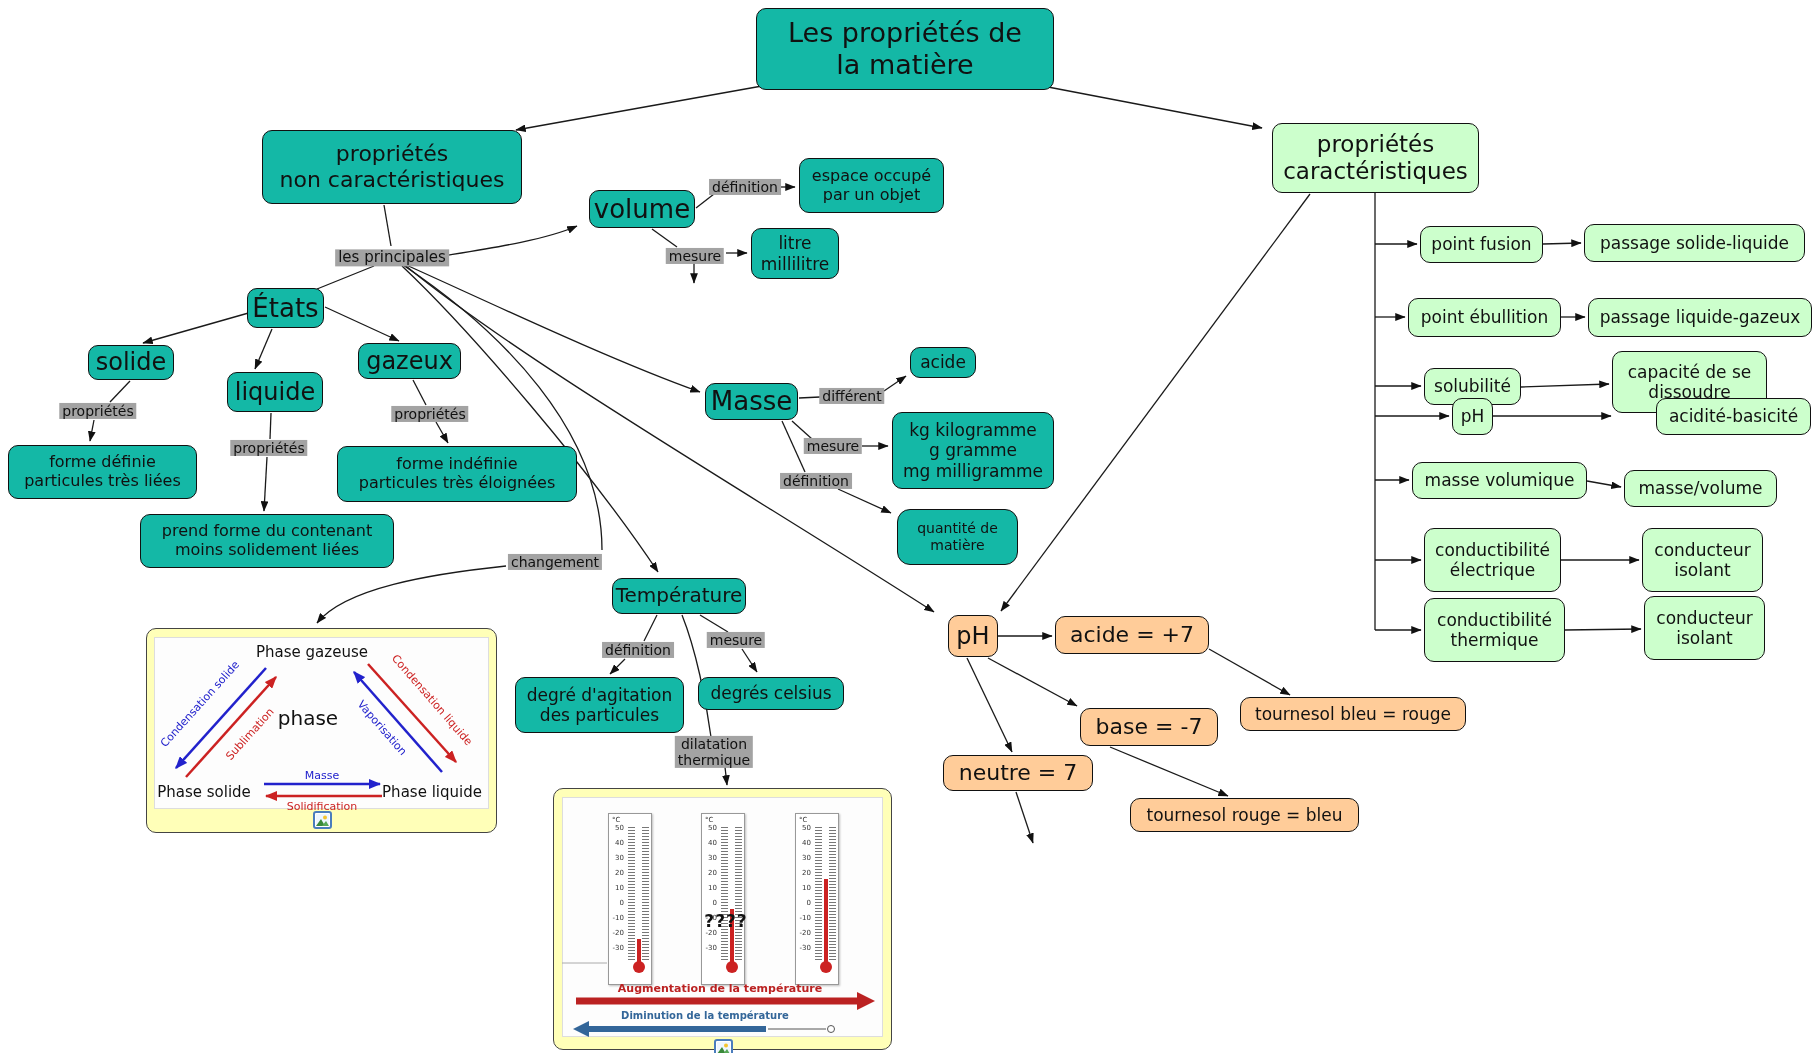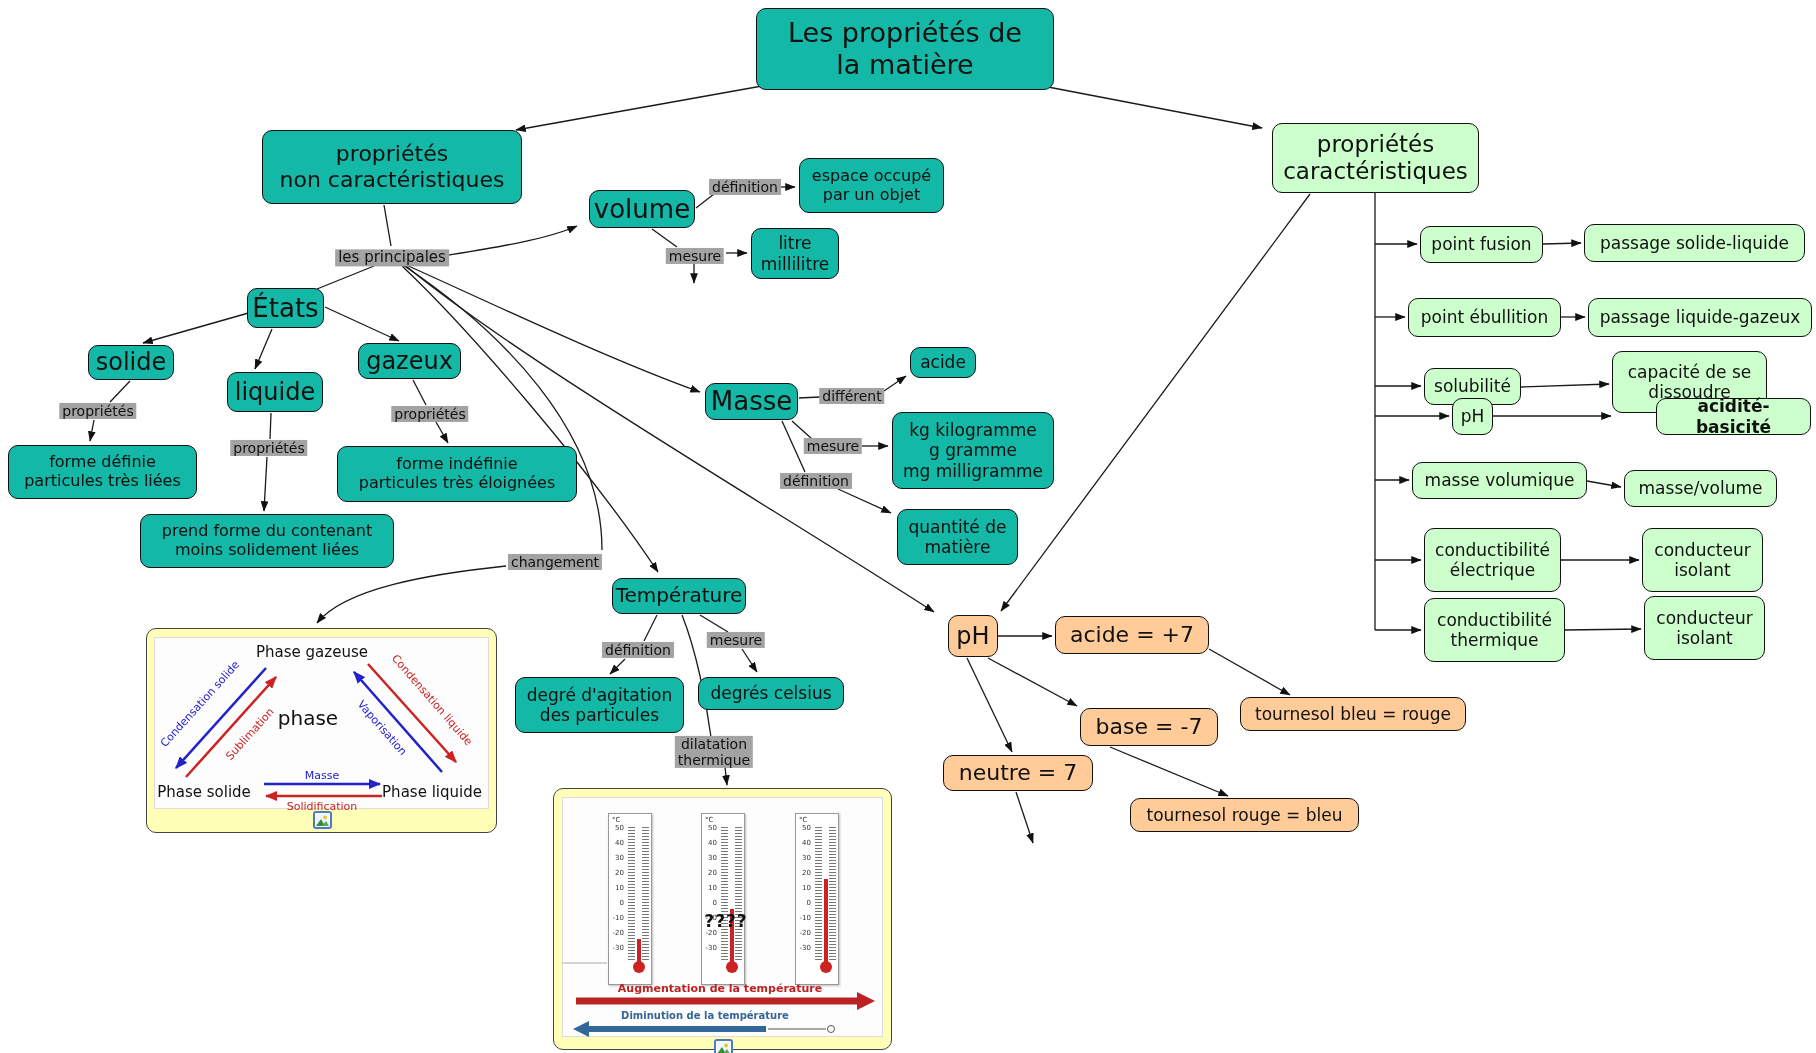--- a/index.html
+++ b/index.html
@@ -156,38 +156,38 @@
 particules très liées</div>
   <div class="nd y" style="left:337px;top:446px;width:240px;height:56px;font-size:16px;">forme indéfinie
 particules très éloignées</div>
   <div class="nd y" style="left:140px;top:514px;width:254px;height:54px;font-size:16px;">prend forme du contenant
 moins solidement liées</div>
   <div class="nd y" style="left:705px;top:383px;width:93px;height:37px;font-size:26px;">Masse</div>
   <div class="nd y" style="left:910px;top:347px;width:66px;height:31px;font-size:17px;">acide</div>
   <div class="nd y" style="left:892px;top:412px;width:162px;height:77px;font-size:17px;">kg kilogramme
 g gramme
 mg milligramme</div>
-  <div class="nd y" style="left:897px;top:509px;width:121px;height:56px;font-size:17px;">quantité de
+  <div class="nd y" style="left:897px;top:509px;width:121px;height:56px;font-size:14px;border-radius:13px;">quantité de
 matière</div>
   <div class="nd y" style="left:612px;top:578px;width:134px;height:36px;font-size:20px;">Température</div>
   <div class="nd y" style="left:515px;top:677px;width:169px;height:56px;font-size:17px;">degré d'agitation
 des particules</div>
   <div class="nd y" style="left:698px;top:677px;width:146px;height:33px;font-size:17px;">degrés celsius</div>
 
   <div class="nd g" style="left:1272px;top:123px;width:207px;height:70px;font-size:23px;">propriétés
 caractéristiques</div>
   <div class="nd g" style="left:1420px;top:226px;width:123px;height:37px;font-size:17px;">point fusion</div>
   <div class="nd g" style="left:1584px;top:224px;width:221px;height:38px;font-size:17px;">passage solide-liquide</div>
   <div class="nd g" style="left:1408px;top:298px;width:153px;height:39px;font-size:17px;">point ébullition</div>
   <div class="nd g" style="left:1588px;top:298px;width:224px;height:39px;font-size:17px;">passage liquide-gazeux</div>
   <div class="nd g" style="left:1424px;top:368px;width:97px;height:37px;font-size:17px;">solubilité</div>
   <div class="nd g" style="left:1612px;top:351px;width:155px;height:62px;font-size:17px;">capacité de se
 dissoudre</div>
   <div class="nd g" style="left:1452px;top:398px;width:41px;height:37px;font-size:17px;">pH</div>
-  <div class="nd g" style="left:1656px;top:398px;width:155px;height:37px;font-size:17px;font-weight:bold;">acidité-basicité</div>
+  <div class="nd g" style="left:1656px;top:398px;width:155px;height:37px;font-size:17px;">acidité-basicité</div>
   <div class="nd g" style="left:1412px;top:462px;width:175px;height:37px;font-size:17px;">masse volumique</div>
   <div class="nd g" style="left:1624px;top:470px;width:153px;height:37px;font-size:17px;">masse/volume</div>
   <div class="nd g" style="left:1424px;top:528px;width:137px;height:64px;font-size:17px;">conductibilité
 électrique</div>
   <div class="nd g" style="left:1642px;top:528px;width:121px;height:64px;font-size:17px;">conducteur
 isolant</div>
   <div class="nd g" style="left:1424px;top:598px;width:141px;height:64px;font-size:17px;">conductibilité
 thermique</div>
   <div class="nd g" style="left:1644px;top:596px;width:121px;height:64px;font-size:17px;">conducteur
 isolant</div>

